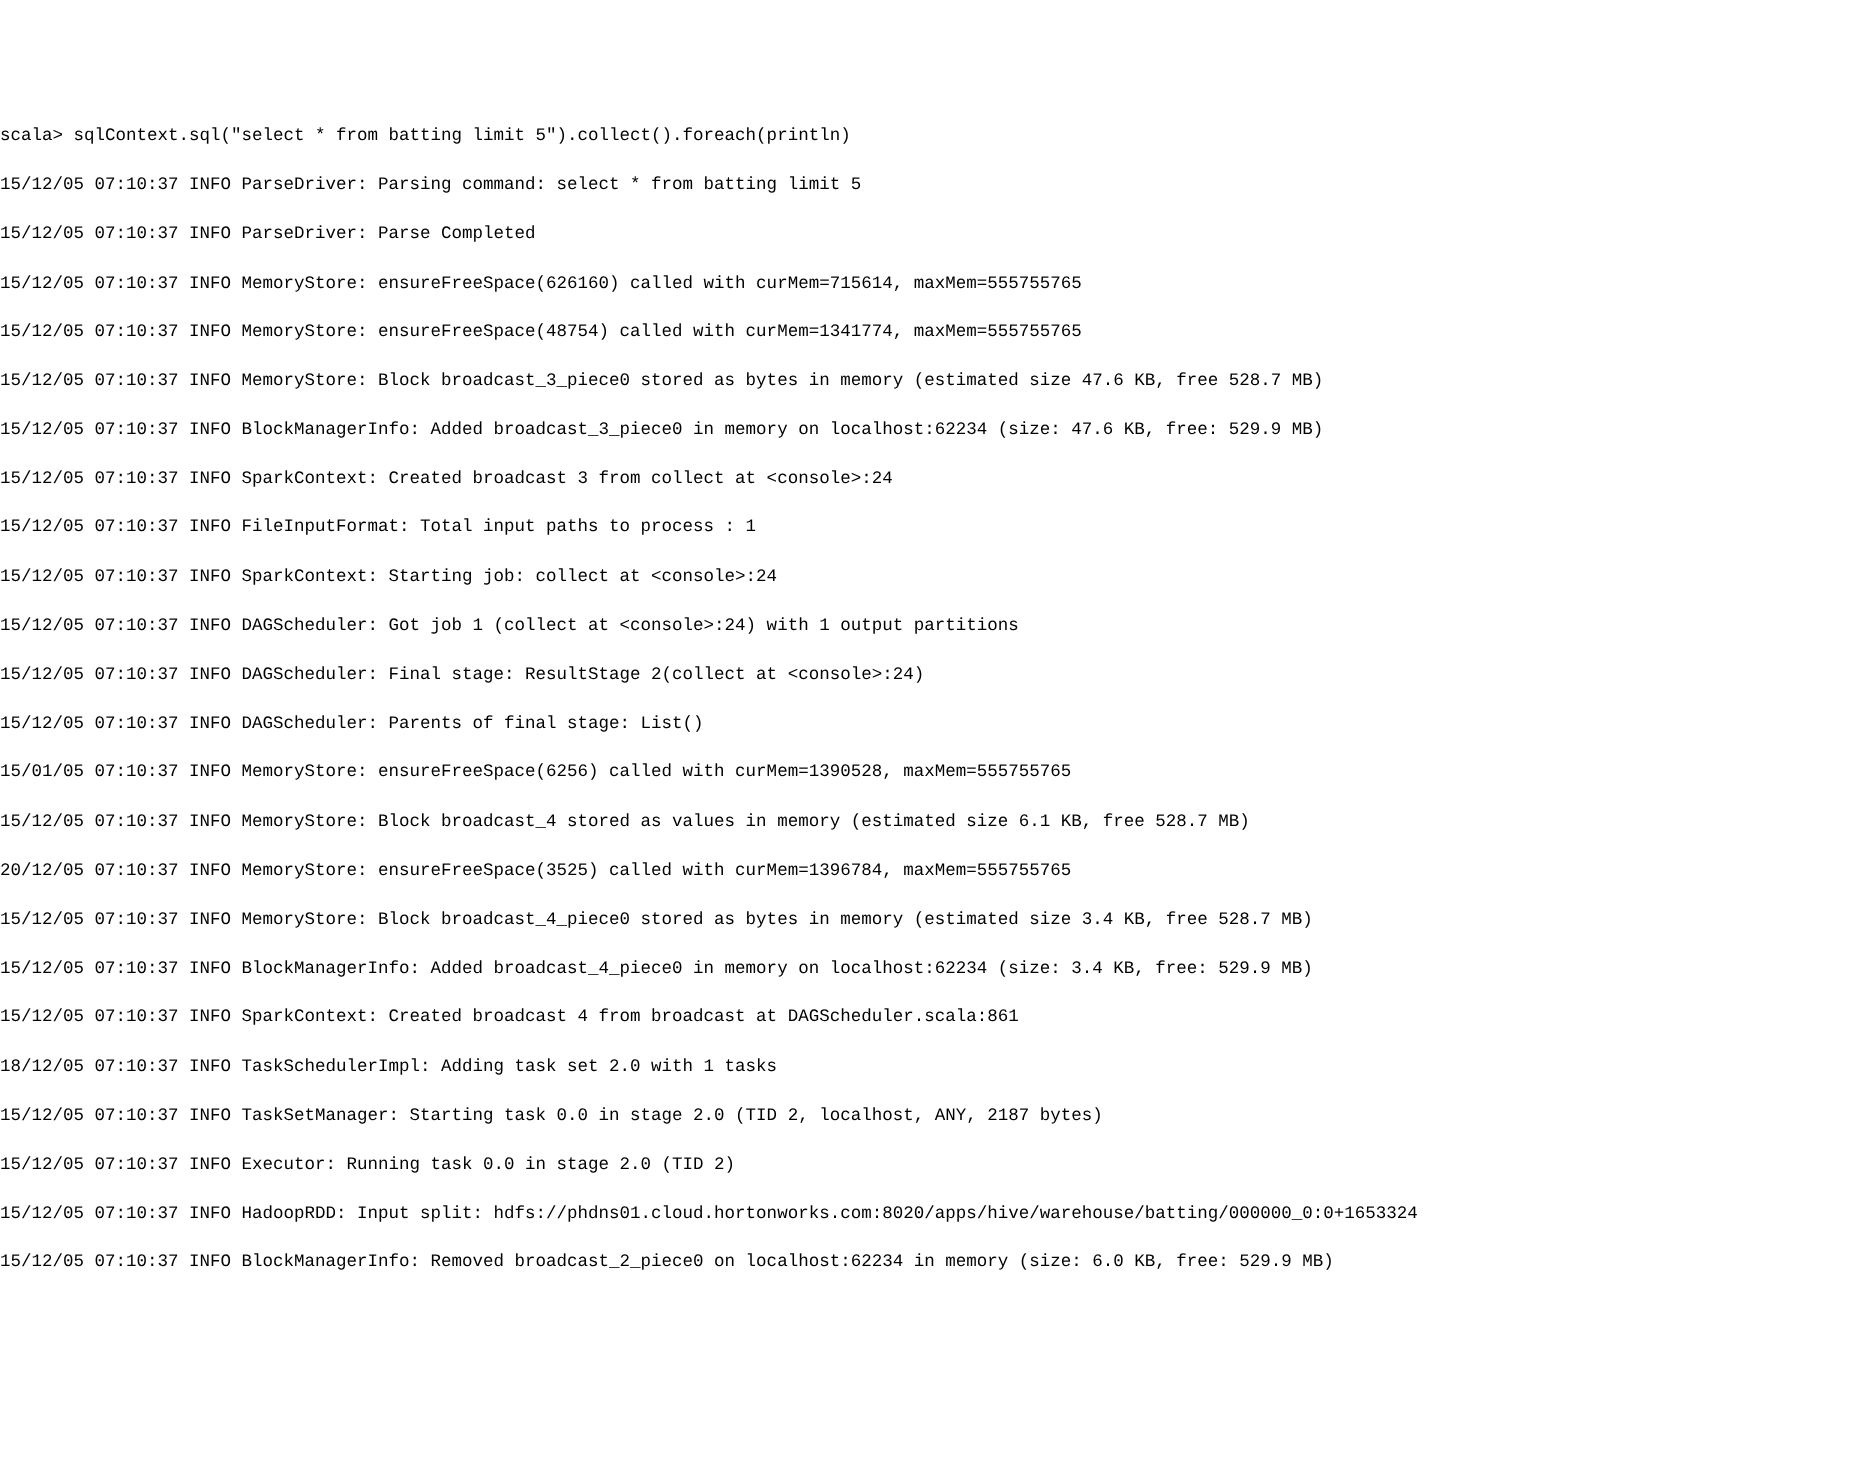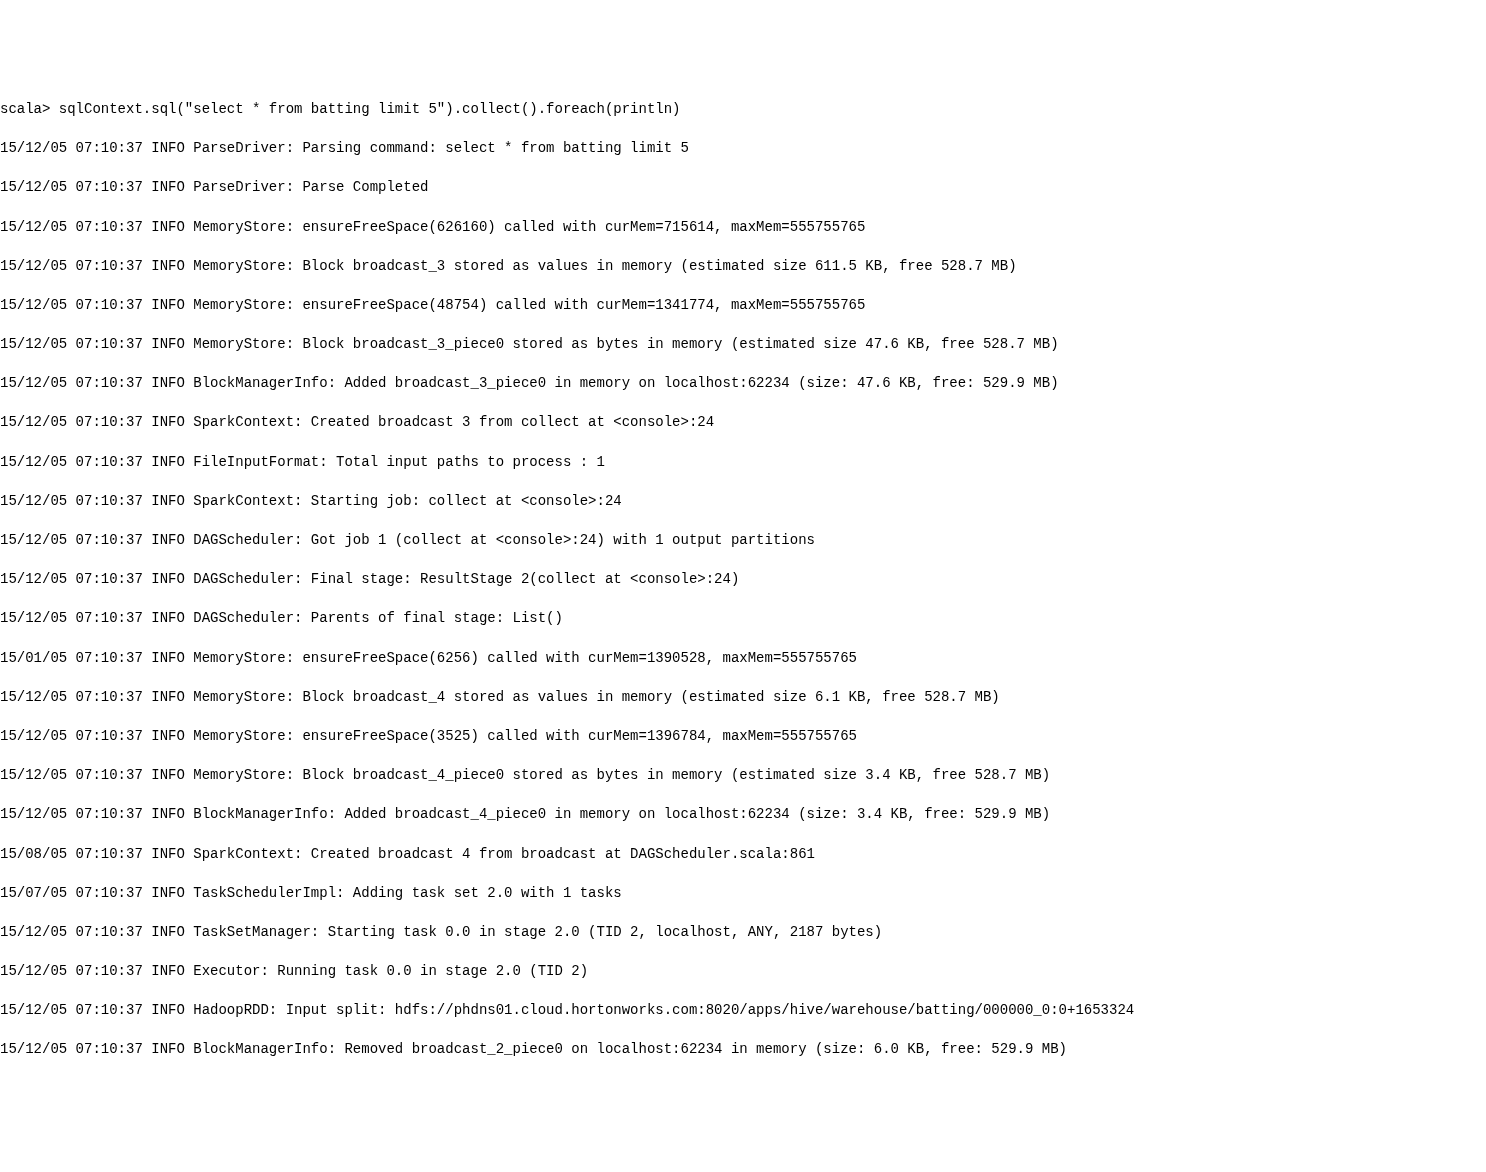--- a/index.html
+++ b/index.html
@@ -25,37 +25,36 @@
 </head>
 <body>
 
 
 
 <div>
 <span class="line">scala&gt; sqlContext.sql("select * from batting limit 5").collect().foreach(println)</span>
 <span class="line">15/12/05 07:10:37 INFO ParseDriver: Parsing command: select * from batting limit 5</span>
 <span class="line">15/12/05 07:10:37 INFO ParseDriver: Parse Completed</span>
 <span class="line">15/12/05 07:10:37 INFO MemoryStore: ensureFreeSpace(626160) called with curMem=715614, maxMem=555755765</span>
-<span class="line">15/12/05 07:10:37 INFO MemoryStore: Block broadcast_3 stored as values in memory (estimated size 611.5 KB, free 528.7 MB)</span>
 <span class="line">15/12/05 07:10:37 INFO MemoryStore: ensureFreeSpace(48754) called with curMem=1341774, maxMem=555755765</span>
 <span class="line">15/12/05 07:10:37 INFO MemoryStore: Block broadcast_3_piece0 stored as bytes in memory (estimated size 47.6 KB, free 528.7 MB)</span>
 <span class="line">15/12/05 07:10:37 INFO BlockManagerInfo: Added broadcast_3_piece0 in memory on localhost:62234 (size: 47.6 KB, free: 529.9 MB)</span>
 <span class="line">15/12/05 07:10:37 INFO SparkContext: Created broadcast 3 from collect at &lt;console&gt;:24</span>
 <span class="line">15/12/05 07:10:37 INFO FileInputFormat: Total input paths to process : 1</span>
 <span class="line">15/12/05 07:10:37 INFO SparkContext: Starting job: collect at &lt;console&gt;:24</span>
 <span class="line">15/12/05 07:10:37 INFO DAGScheduler: Got job 1 (collect at &lt;console&gt;:24) with 1 output partitions</span>
 <span class="line">15/12/05 07:10:37 INFO DAGScheduler: Final stage: ResultStage 2(collect at &lt;console&gt;:24)</span>
 <span class="line">15/12/05 07:10:37 INFO DAGScheduler: Parents of final stage: List()</span>
 <span class="line">15/01/05 07:10:37 INFO MemoryStore: ensureFreeSpace(6256) called with curMem=1390528, maxMem=555755765</span>
 <span class="line">15/12/05 07:10:37 INFO MemoryStore: Block broadcast_4 stored as values in memory (estimated size 6.1 KB, free 528.7 MB)</span>
-<span class="line">15/12/05 07:10:37 INFO MemoryStore: ensureFreeSpace(3525) called with curMem=1396784, maxMem=555755765</span>
+<span class="line">20/12/05 07:10:37 INFO MemoryStore: ensureFreeSpace(3525) called with curMem=1396784, maxMem=555755765</span>
 <span class="line">15/12/05 07:10:37 INFO MemoryStore: Block broadcast_4_piece0 stored as bytes in memory (estimated size 3.4 KB, free 528.7 MB)</span>
 <span class="line">15/12/05 07:10:37 INFO BlockManagerInfo: Added broadcast_4_piece0 in memory on localhost:62234 (size: 3.4 KB, free: 529.9 MB)</span>
-<span class="line">15/08/05 07:10:37 INFO SparkContext: Created broadcast 4 from broadcast at DAGScheduler.scala:861</span>
-<span class="line">15/07/05 07:10:37 INFO TaskSchedulerImpl: Adding task set 2.0 with 1 tasks</span>
+<span class="line">15/12/05 07:10:37 INFO SparkContext: Created broadcast 4 from broadcast at DAGScheduler.scala:861</span>
+<span class="line">18/12/05 07:10:37 INFO TaskSchedulerImpl: Adding task set 2.0 with 1 tasks</span>
 <span class="line">15/12/05 07:10:37 INFO TaskSetManager: Starting task 0.0 in stage 2.0 (TID 2, localhost, ANY, 2187 bytes)</span>
 <span class="line">15/12/05 07:10:37 INFO Executor: Running task 0.0 in stage 2.0 (TID 2)</span>
 <span class="line">15/12/05 07:10:37 INFO HadoopRDD: Input split: hdfs://phdns01.cloud.hortonworks.com:8020/apps/hive/warehouse/batting/000000_0:0+1653324</span>
 <span class="line">15/12/05 07:10:37 INFO BlockManagerInfo: Removed broadcast_2_piece0 on localhost:62234 in memory (size: 6.0 KB, free: 529.9 MB)</span>
 
 
 
 
 
 

